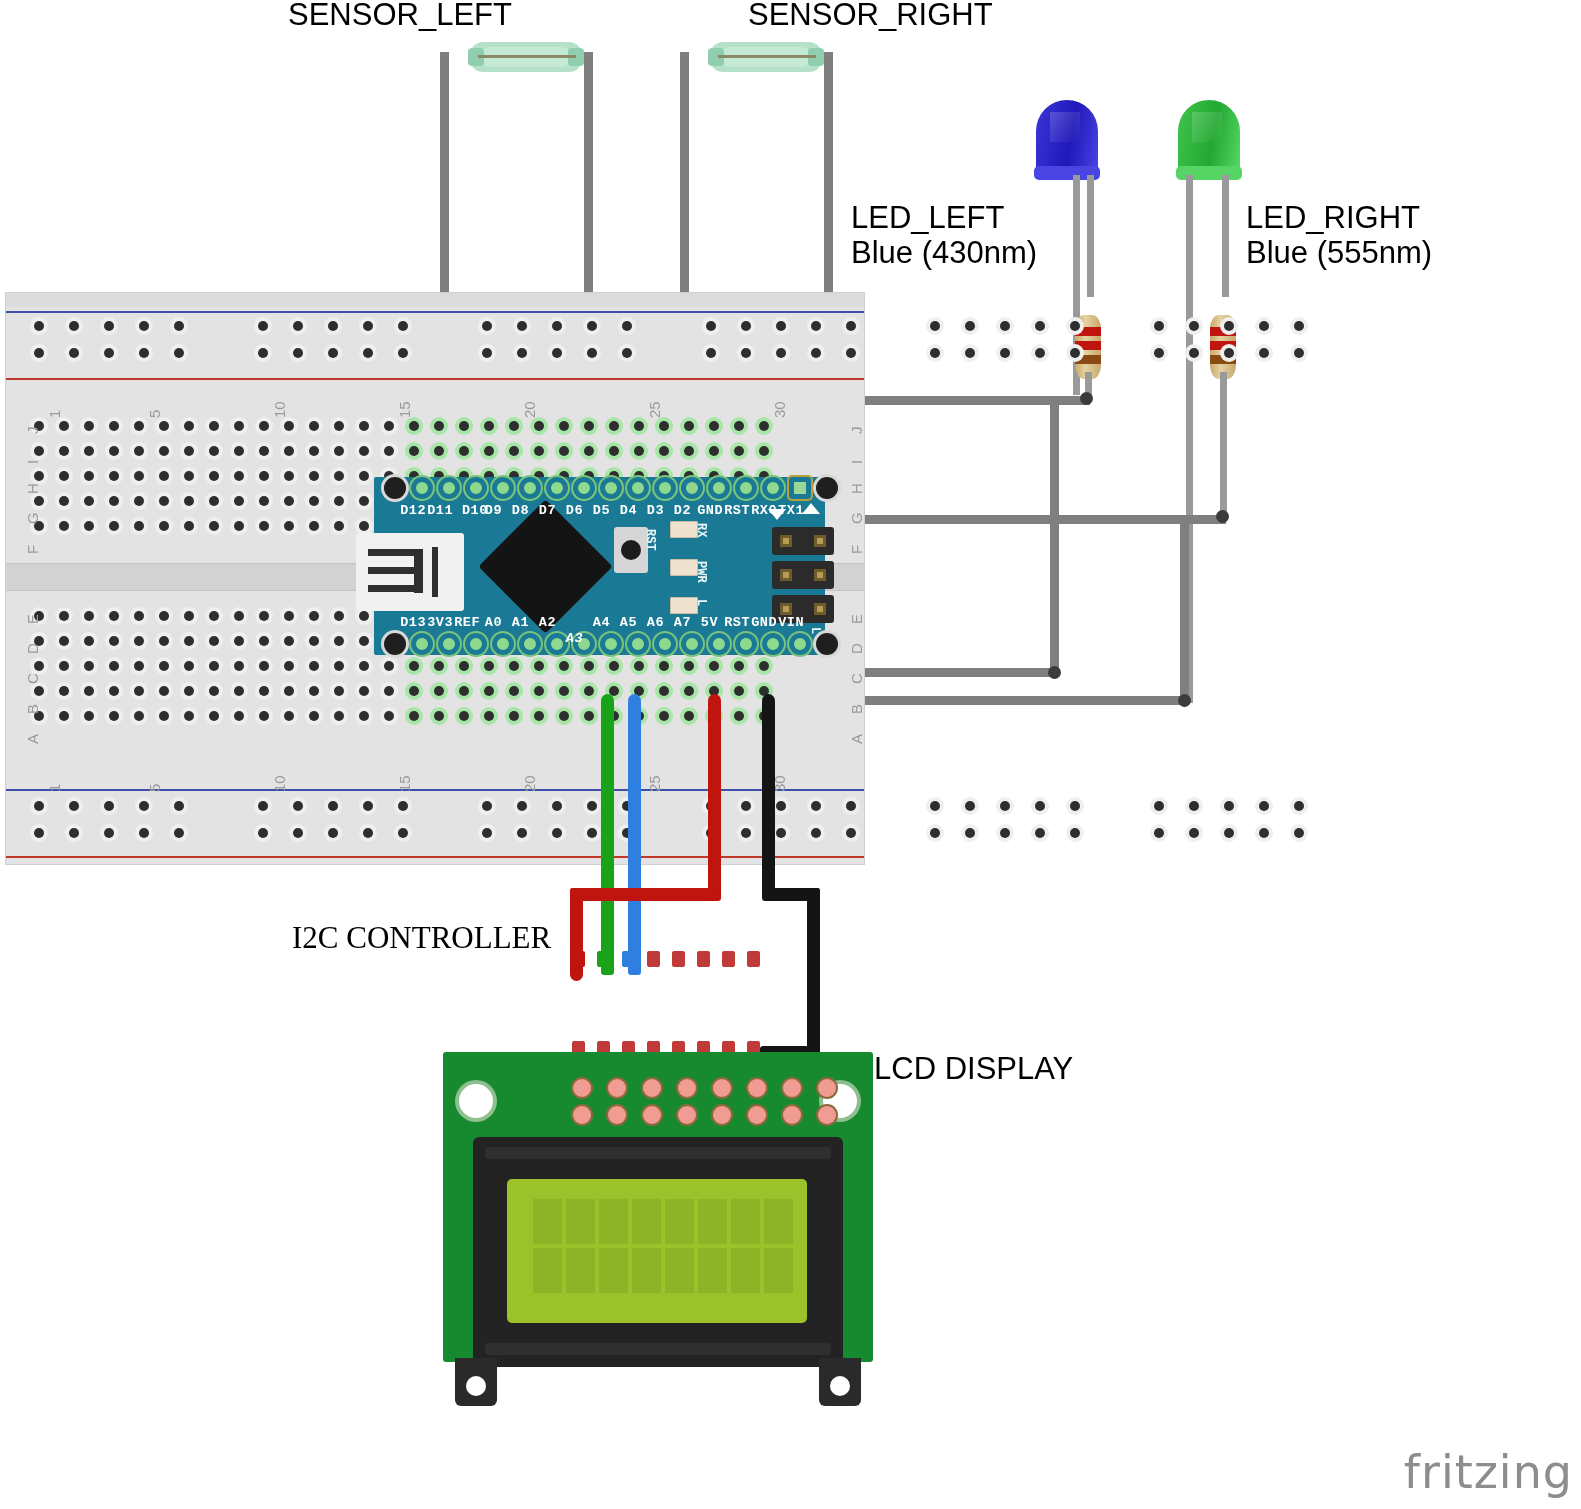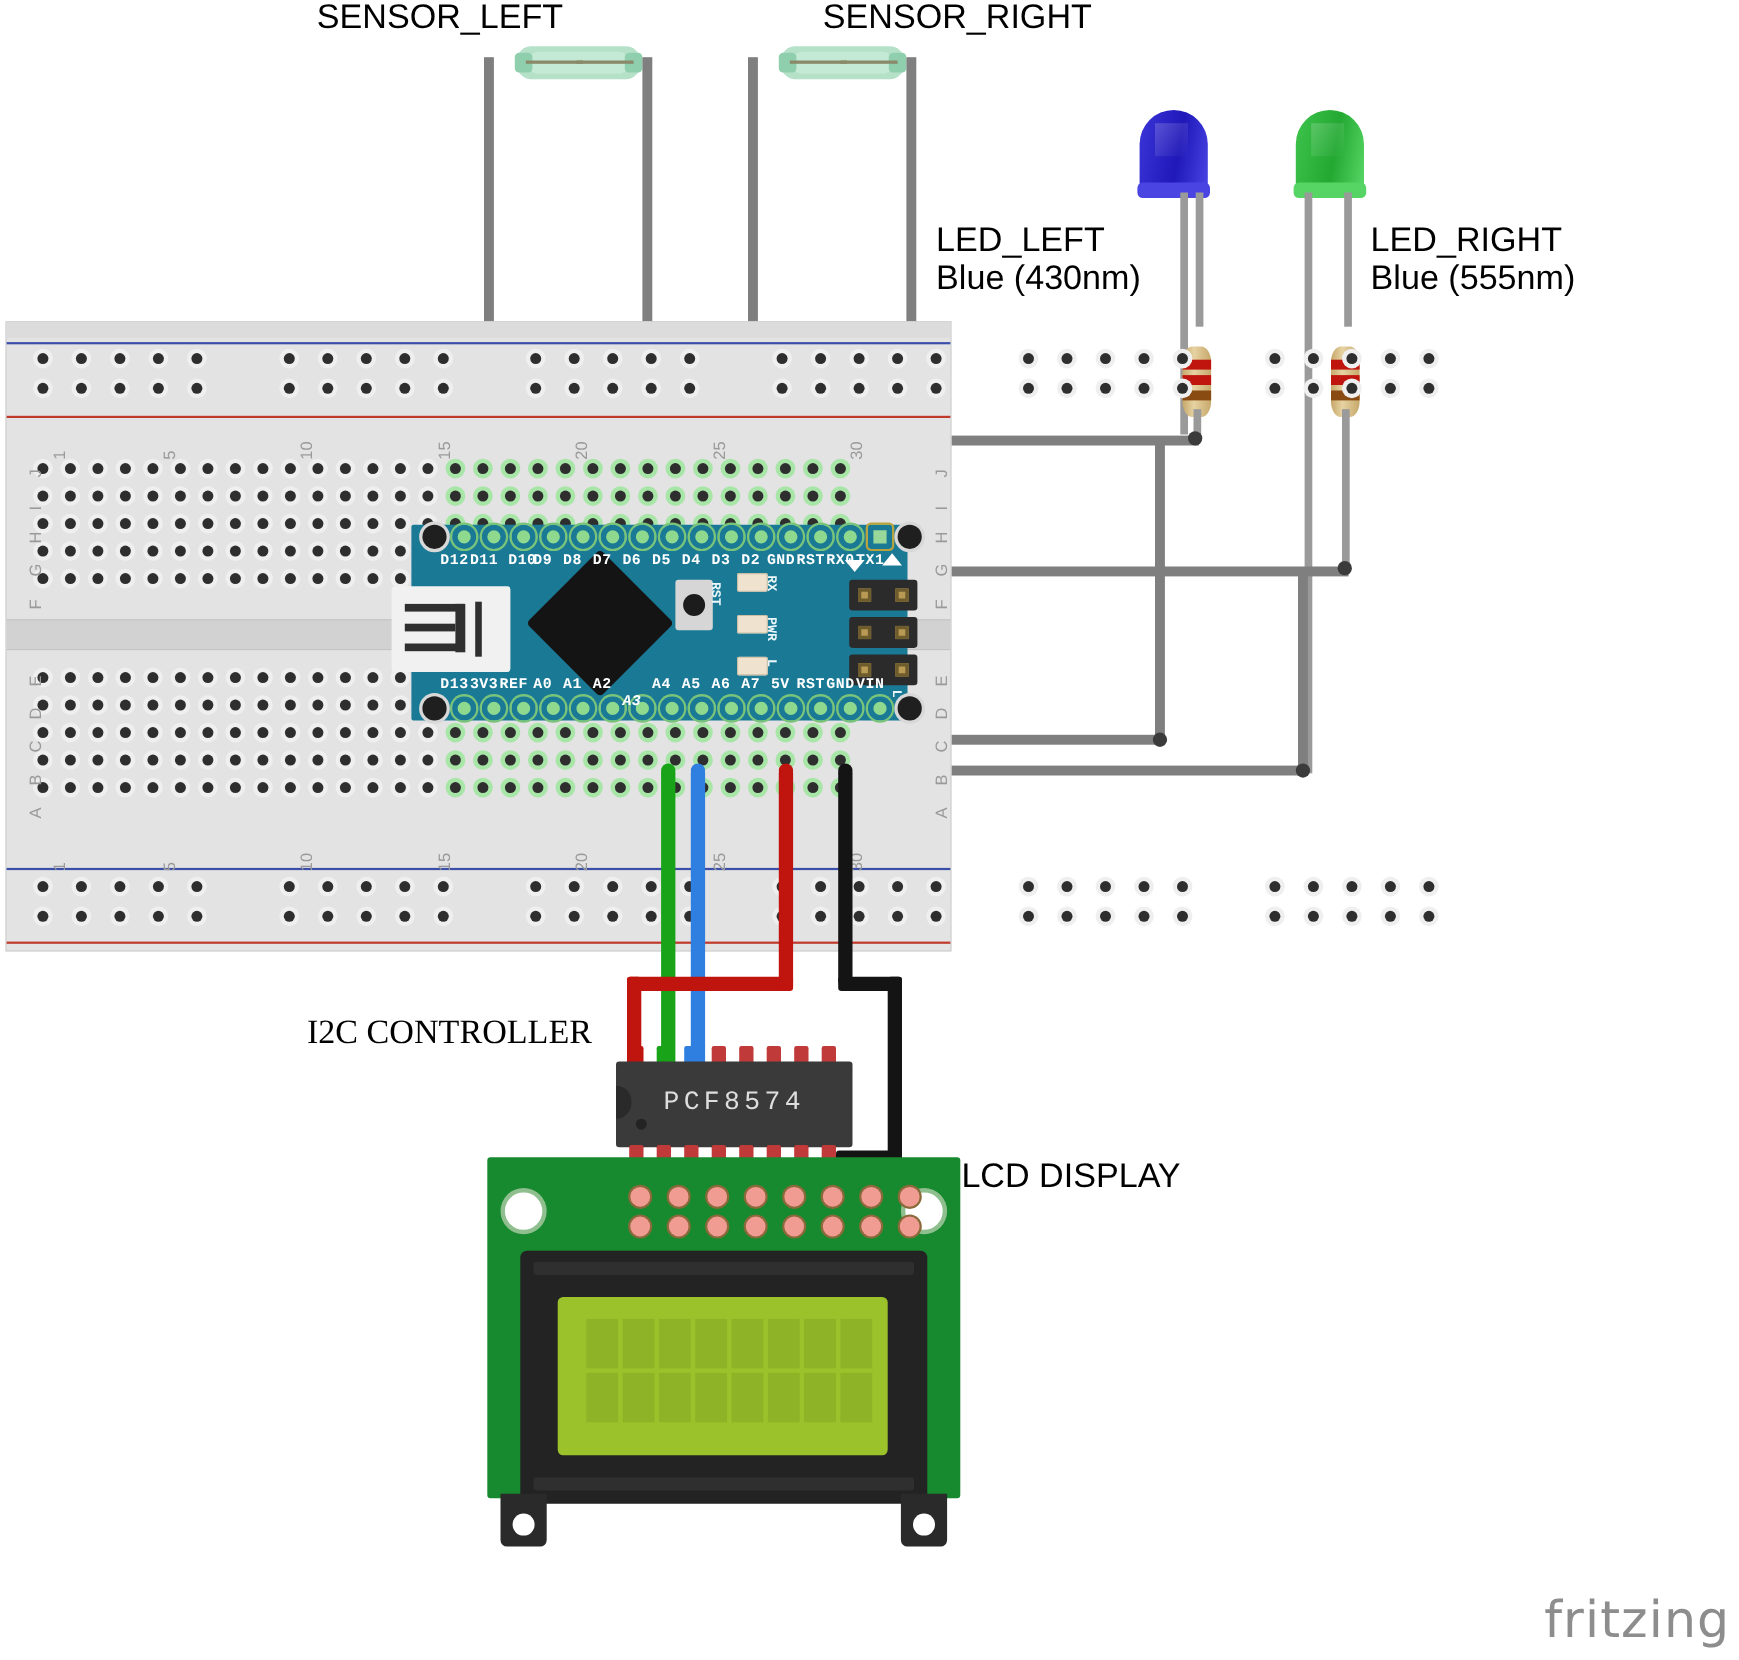--- a/index.html
+++ b/index.html
@@ -147,21 +147,21 @@
   <div class="lbl lbl-sans" style="left:288px;top:-2px;font-size:31px;">SENSOR_LEFT</div>
 
   <div class="lbl lbl-sans" style="left:748px;top:-2px;font-size:31px;">SENSOR_RIGHT</div>
 
   <div class="lbl lbl-sans" style="left:851px;top:201px;font-size:31px;">LED_LEFT</div>
   <div class="lbl lbl-sans" style="left:851px;top:236px;font-size:31px;">Blue (430nm)</div>
 
   <div class="lbl lbl-sans" style="left:1246px;top:201px;font-size:31px;">LED_RIGHT</div>
   <div class="lbl lbl-sans" style="left:1246px;top:236px;font-size:31px;">Blue (555nm)</div>
 
-  <div class="lbl lbl-serif" style="left:279px;top:921px;font-size:31px;">I2C CONTROLLER</div>
+  <div class="lbl lbl-serif" style="left:292px;top:921px;font-size:31px;">I2C CONTROLLER</div>
 
   <div class="lbl lbl-sans" style="left:874px;top:1052px;font-size:31px;">LCD DISPLAY</div>
 
   <div class="reed" style="left:462px;top:42px;">
     <div class="glass"></div>
     <div class="glass2"></div>
     <div class="cap" style="left:6px;"></div>
     <div class="cap" style="left:106px;"></div>
     <div class="blade" style="left:16px;width:52px;"></div>
     <div class="blade" style="left:62px;width:52px;"></div>
@@ -913,25 +913,20 @@
   <div id="pcf-pins-top">
       <div class="pcfpin r" style="position: absolute; left: 572px; top: 951px;"></div>
       <div class="pcfpin g" style="position: absolute; left: 597px; top: 951px;"></div>
       <div class="pcfpin b" style="position: absolute; left: 622px; top: 951px;"></div>
       <div class="pcfpin" style="position: absolute; left: 647px; top: 951px;"></div>
       <div class="pcfpin" style="position: absolute; left: 672px; top: 951px;"></div>
       <div class="pcfpin" style="position: absolute; left: 697px; top: 951px;"></div>
       <div class="pcfpin" style="position: absolute; left: 722px; top: 951px;"></div>
       <div class="pcfpin" style="position: absolute; left: 747px; top: 951px;"></div>
     </div>
-  <div class="pcf">
-    <div class="notch"></div>
-    <div class="dot"></div>
-    <div class="txt">PCF8574</div>
-  </div>
   <div id="pcf-pins-bottom">
       <div class="pcfpin" style="position: absolute; left: 572px; top: 1041px;"></div>
       <div class="pcfpin" style="position: absolute; left: 597px; top: 1041px;"></div>
       <div class="pcfpin" style="position: absolute; left: 622px; top: 1041px;"></div>
       <div class="pcfpin" style="position: absolute; left: 647px; top: 1041px;"></div>
       <div class="pcfpin" style="position: absolute; left: 672px; top: 1041px;"></div>
       <div class="pcfpin" style="position: absolute; left: 697px; top: 1041px;"></div>
       <div class="pcfpin" style="position: absolute; left: 722px; top: 1041px;"></div>
       <div class="pcfpin" style="position: absolute; left: 747px; top: 1041px;"></div>
     </div>

